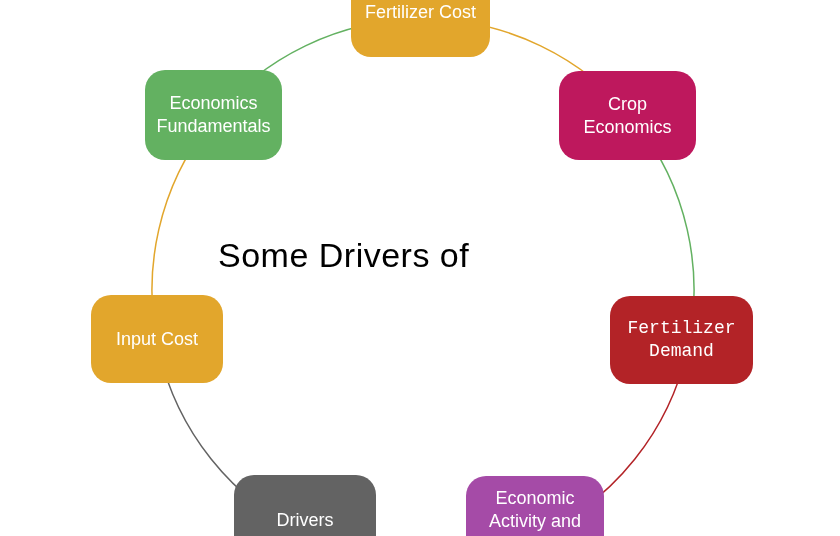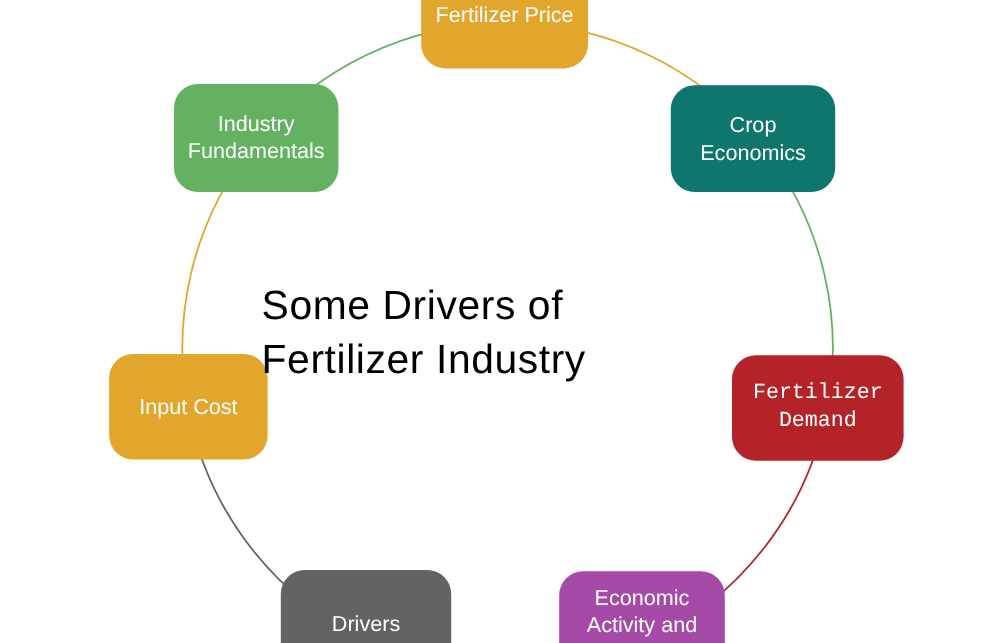--- a/index.html
+++ b/index.html
@@ -66,38 +66,37 @@
       <path d="M 634.9 121.0 A 271 271 0 0 1 687.2 350.3" fill="none" stroke="#63B161" stroke-width="1.5"></path>
       <path d="M 687.2 350.3 A 271 271 0 0 1 540.6 534.2" fill="none" stroke="#B32327" stroke-width="1.5"></path>
       <path d="M 540.6 534.2 A 271 271 0 0 1 305.4 534.2" fill="none" stroke="#A54BA7" stroke-width="1.5"></path>
       <path d="M 305.4 534.2 A 271 271 0 0 1 158.8 350.3" fill="none" stroke="#636363" stroke-width="1.5"></path>
       <path d="M 158.8 350.3 A 271 271 0 0 1 211.1 121.0" fill="none" stroke="#E2A62C" stroke-width="1.5"></path>
       <path d="M 211.1 121.0 A 271 271 0 0 1 423.0 19.0" fill="none" stroke="#63B161" stroke-width="1.5"></path>
     </svg>
 
   <div class="title">
     <span style="display:block">Some Drivers of</span>
-    <span style="display:block">Fertilizer Industry</span>
   </div>
 
   <div class="node npos0" style="background: rgb(226, 166, 44);">
-    <span>Fertilizer Price</span>
+    <span>Fertilizer Cost</span>
   </div>
-  <div class="node npos1" style="background: #0f766e;">
+  <div class="node npos1" style="background: #be185d;">
     <span>Crop Economics</span>
   </div>
   <div class="node npos2" style="background: rgb(179, 35, 39); font-family: Liberation Mono, monospace;">
     <span>Fertilizer Demand</span>
   </div>
   <div class="node npos3" style="background: rgb(165, 75, 167);">
     <span>Economic Activity and Policy</span>
   </div>
   <div class="node npos4" style="background: rgb(99, 99, 99);">
     <span>Drivers</span>
   </div>
   <div class="node npos5" style="background: rgb(226, 166, 44);">
     <span>Input Cost</span>
   </div>
   <div class="node npos6" style="background: rgb(99, 177, 97);">
-    <span>Industry Fundamentals</span>
+    <span>Economics Fundamentals</span>
   </div>
 
 </div>
 
 </body></html>

